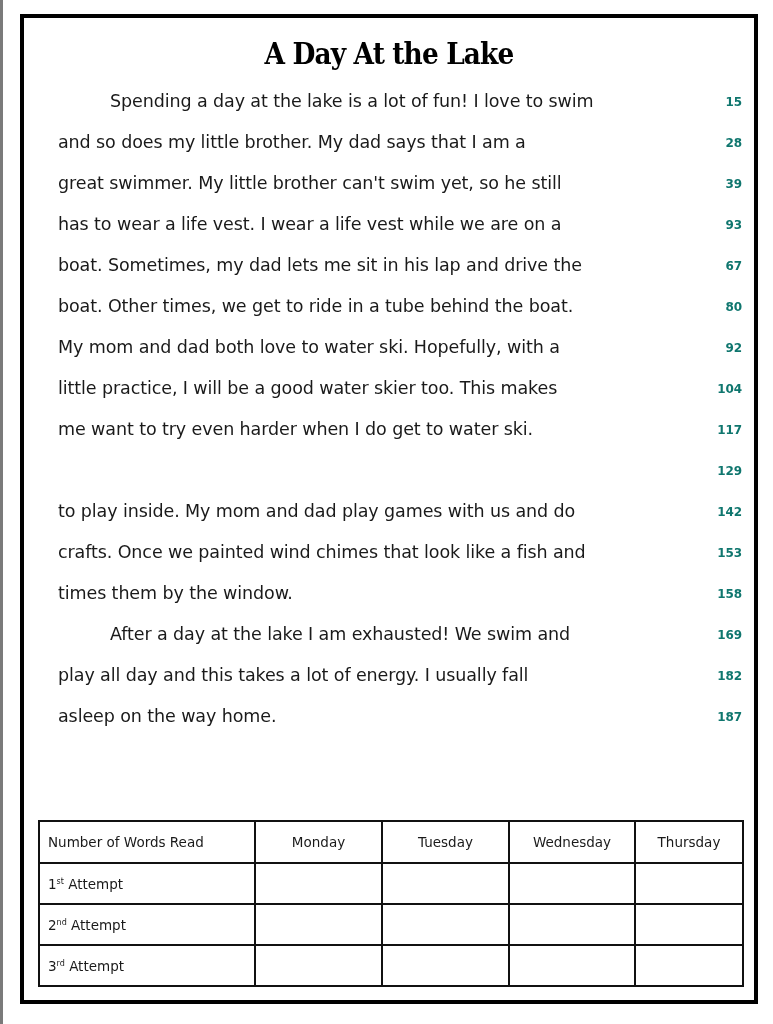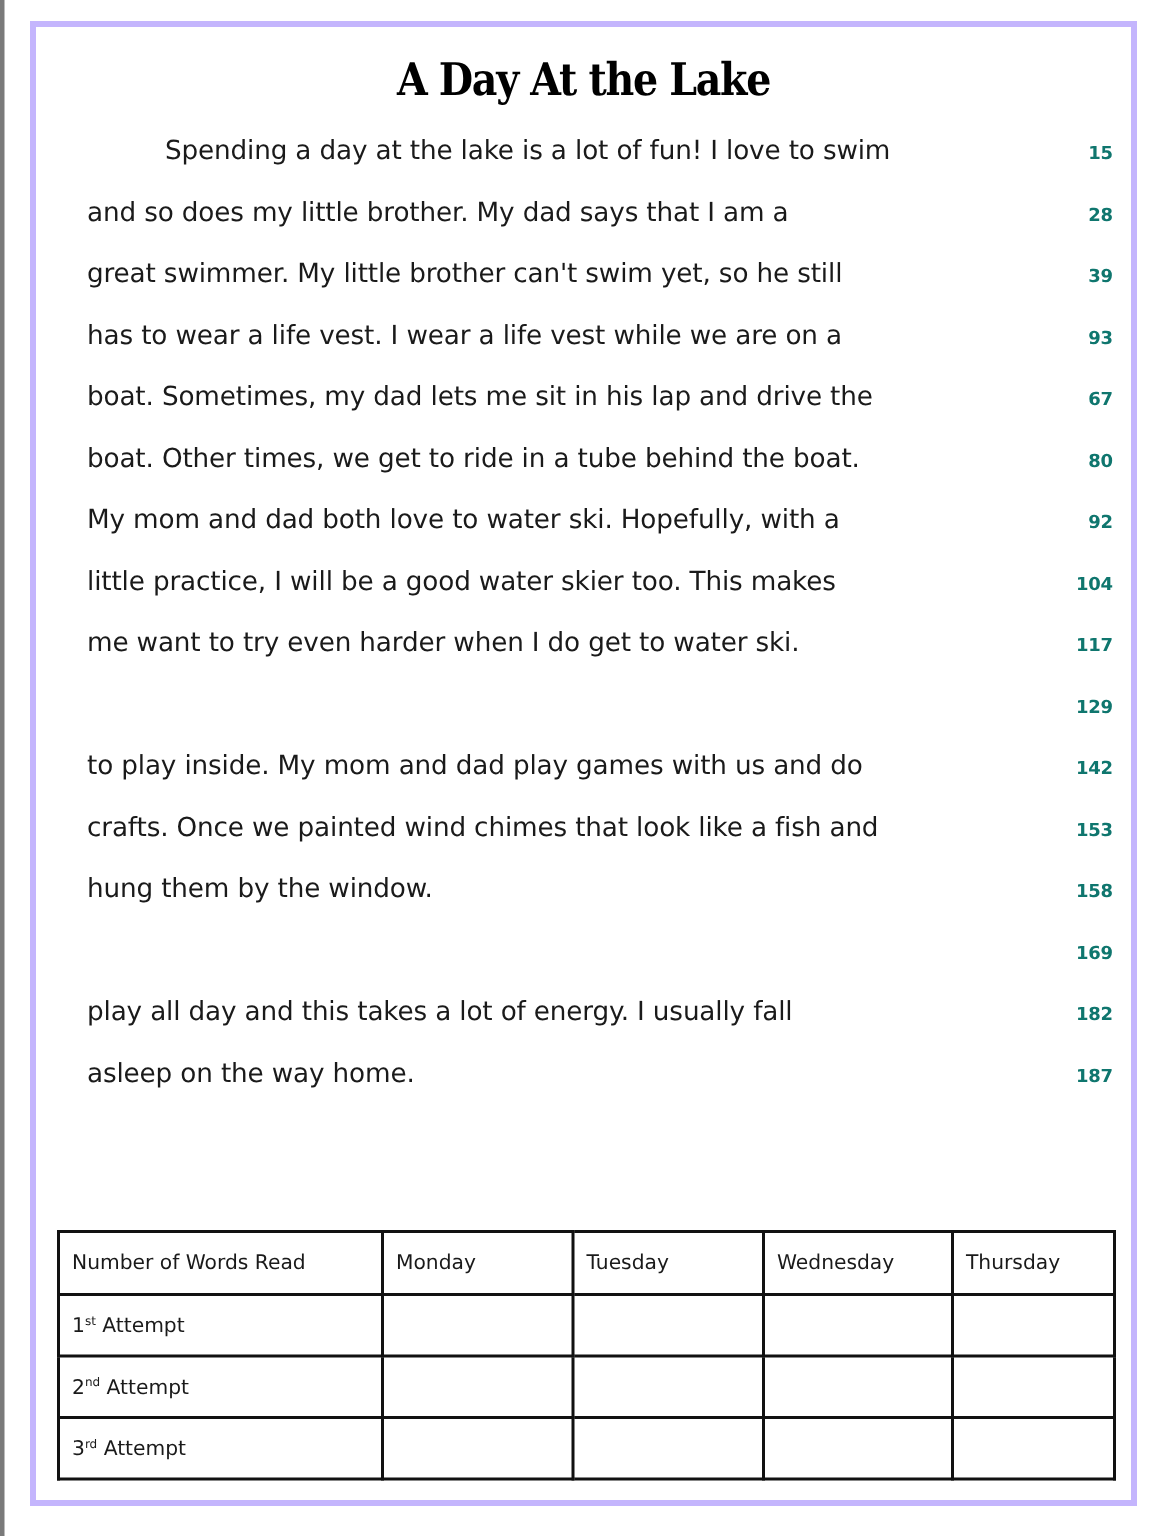--- a/index.html
+++ b/index.html
@@ -22,21 +22,21 @@
       width: 3px;
       height: 1024px;
       background: #7a7a7a;
     }
     .frame {
       position: absolute;
       left: 20px;
       top: 14px;
       width: 730px;
       height: 982px;
-      border: 4px solid #c4b5fd;
+      border: 4px solid #000000;
       background: #fff;
     }
     .title {
       position: absolute;
       left: 0;
       right: 0;
       top: 18px;
       text-align: center;
       font-family: "DejaVu Serif", serif;
       font-weight: bold;
@@ -86,21 +86,21 @@
     }
     .fluency-table th, .fluency-table td {
       border: 2px solid #111;
       height: 39px;
       font-size: 13.5px;
       font-weight: normal;
       padding: 0 8px;
       white-space: nowrap;
     }
     .fluency-table th {
-      text-align: left;
+      text-align: center;
       height: 40px;
     }
     .fluency-table th.first, .fluency-table td.first {
       text-align: left;
     }
     .fluency-table td.first {
       font-size: 13.5px;
     }
     sup {
       font-size: 8px;
@@ -158,24 +158,25 @@
       </div>
     <div class="line">
         <span class="txt">to play inside. My mom and dad play games with us and do</span>
         <span class="count">142</span>
       </div>
     <div class="line">
         <span class="txt">crafts. Once we painted wind chimes that look like a fish and</span>
         <span class="count">153</span>
       </div>
     <div class="line">
-        <span class="txt">hung them by the window.</span>
+        <span class="txt">times them by the window.</span>
         <span class="count">158</span>
       </div>
     <div class="line indent">
+        <span class="txt">After a day at the lake I am exhausted! We swim and</span>
         <span class="count">169</span>
       </div>
     <div class="line">
         <span class="txt">play all day and this takes a lot of energy. I usually fall</span>
         <span class="count">182</span>
       </div>
     <div class="line">
         <span class="txt">asleep on the way home.</span>
         <span class="count">187</span>
       </div>

